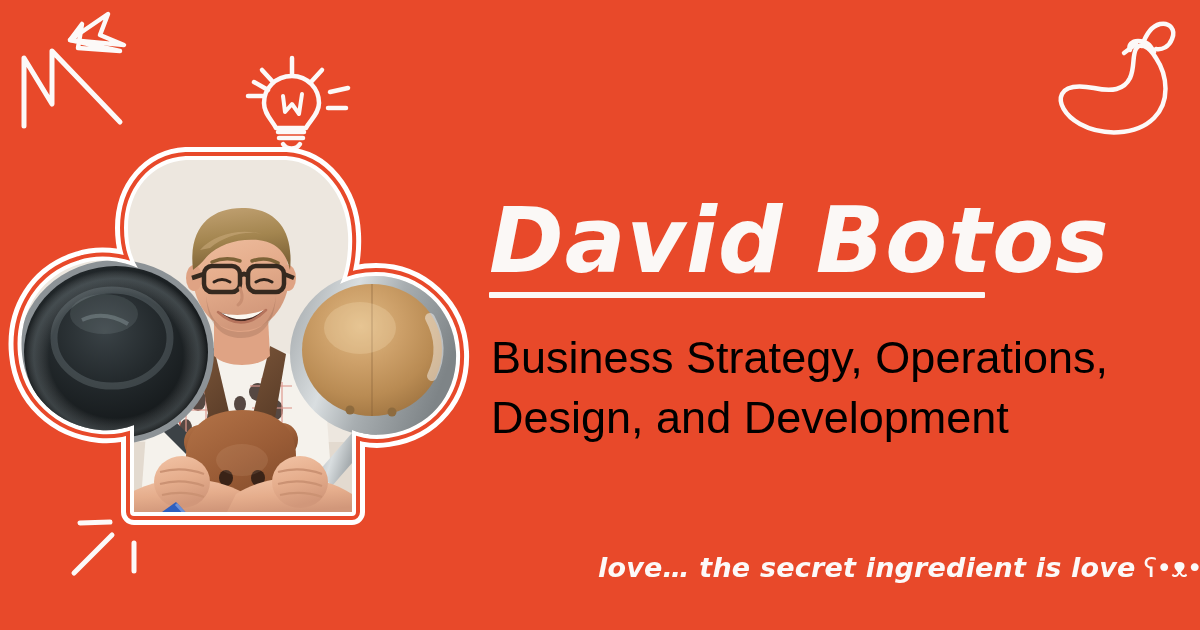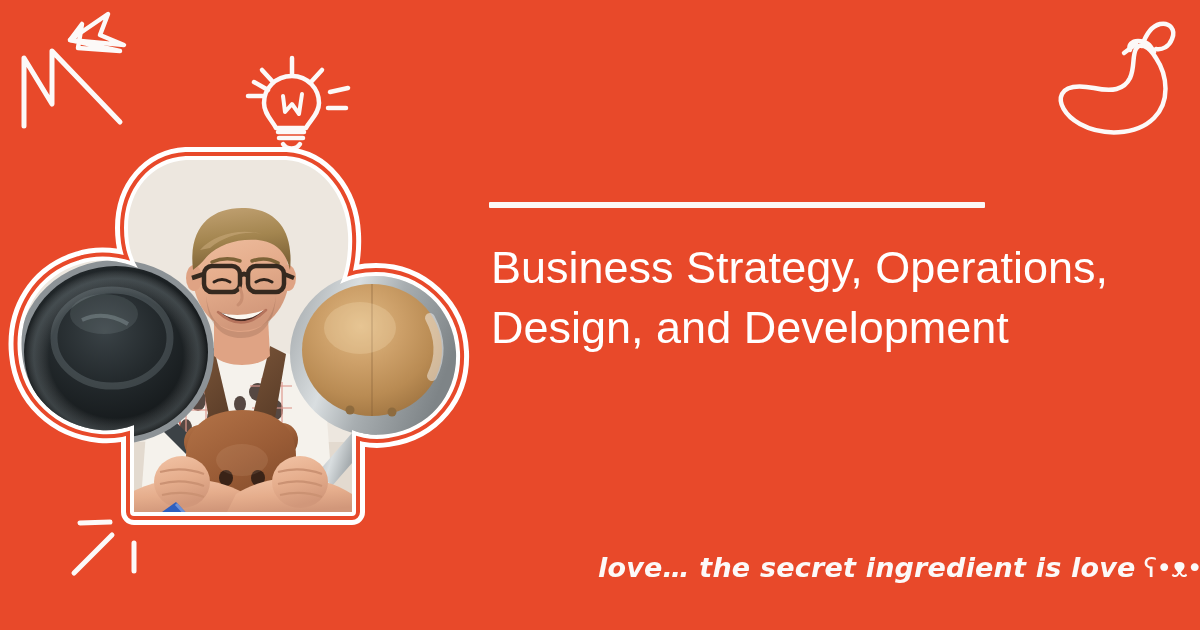--- a/index.html
+++ b/index.html
@@ -73,21 +73,21 @@
     background: #FBF8F6;
     border-radius: 1px;
   }
 
   .subhead {
     margin: 30px 0 0 2px;
     font-family: "Liberation Sans", sans-serif;
     font-size: 45px;
     line-height: 1.33;
     font-weight: 400;
-    color: #ffffff;
+    color: #000000;
     max-width: 650px;
   }
 
   
   .tagline {
     position: absolute;
     left: 598px;
     top: 552px;
     font-family: "DejaVu Sans", sans-serif;
     font-size: 27px;
@@ -341,20 +341,21 @@
           <path d="M278 330 q22 -6 44 2 M278 342 q22 -6 44 2 M280 353 q22 -5 42 2" stroke="#CB9273" stroke-width="2.2" fill="none"></path>
 
           <path d="M176 360 L206 392 L190 400 L162 370 Z" fill="#2E5FBF"></path>
           <path d="M176 362 L200 388" stroke="#6C91D8" stroke-width="3"></path>
         </g>
       </g>
     </svg>
   </div>
 
   <div class="text-col">
+    <h1 class="headline">David Botos</h1>
     <div class="headline-rule"></div>
     <p class="subhead">Business Strategy, Operations, Design, and Development</p>
   </div>
 
   <div class="tagline">
     <span>love… the secret ingredient is love</span><span class="kao">ʕ•ᴥ•ʔ</span>
   </div>
 
 </div>
 

